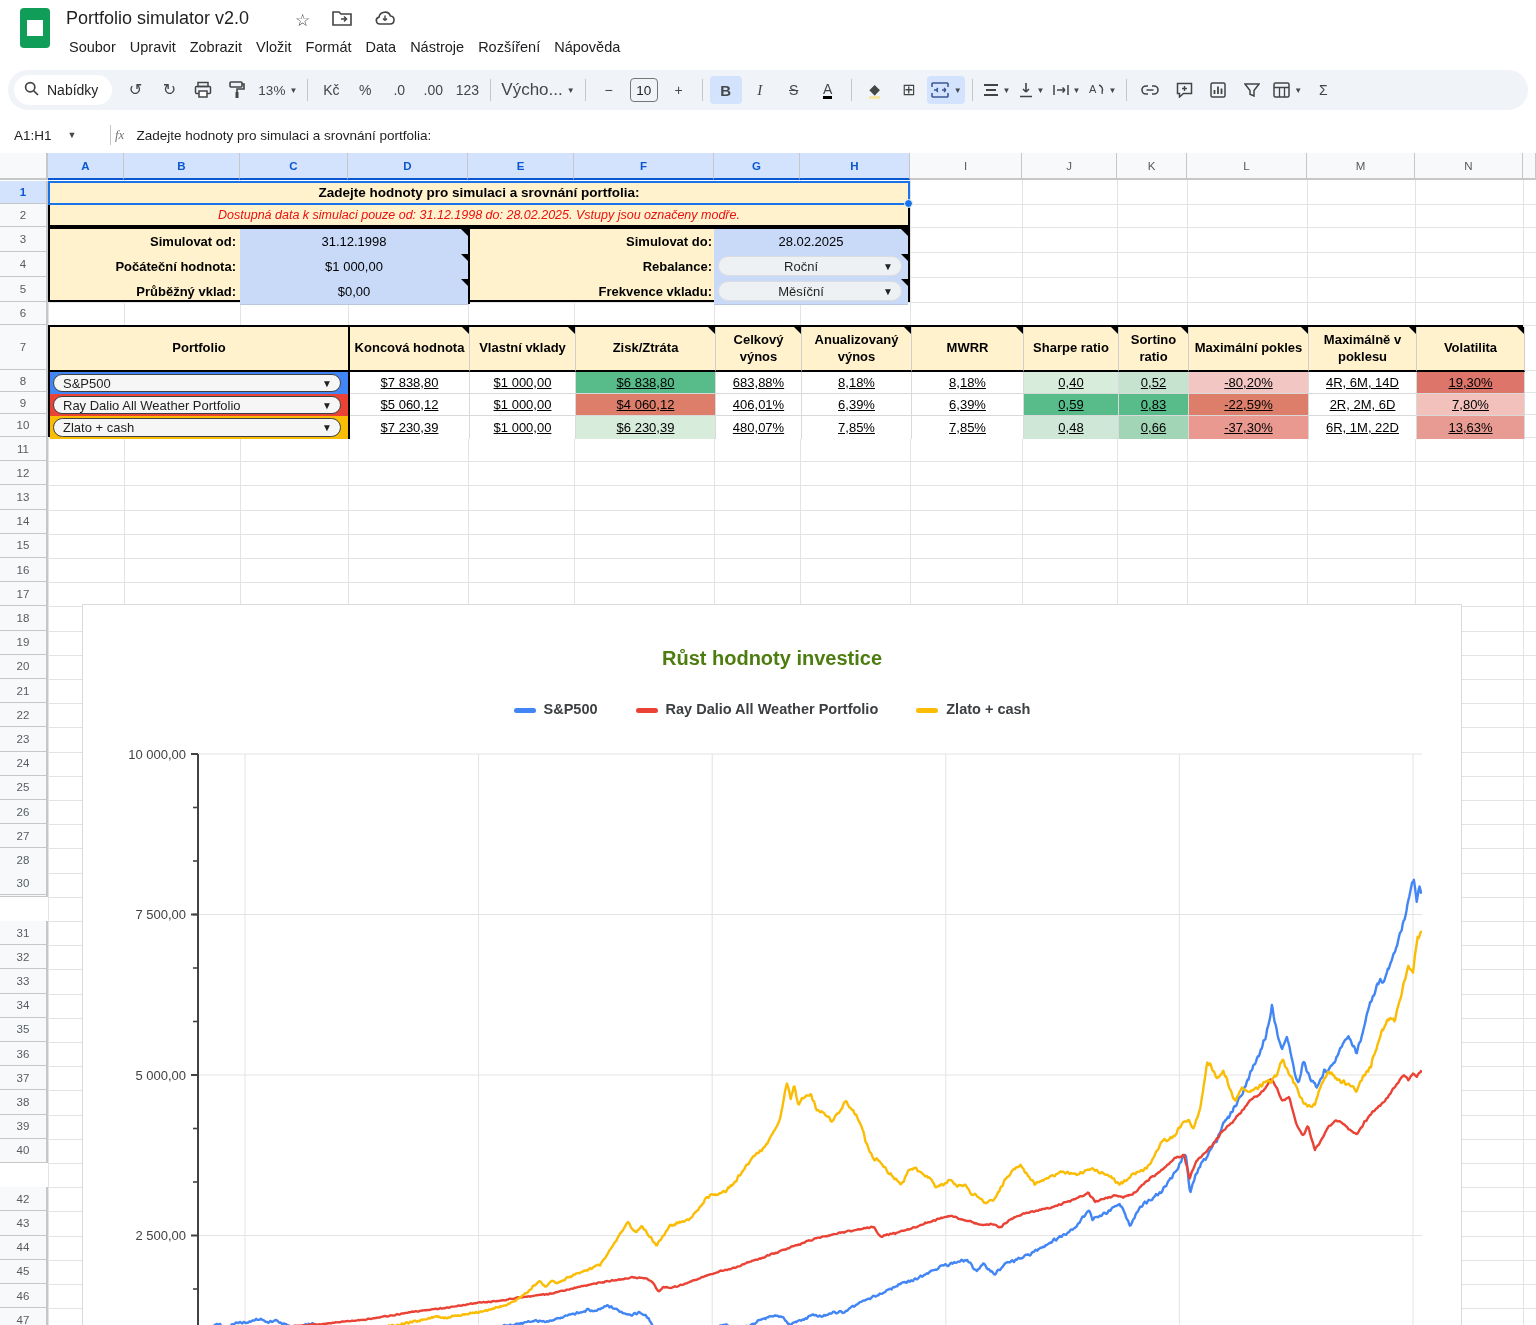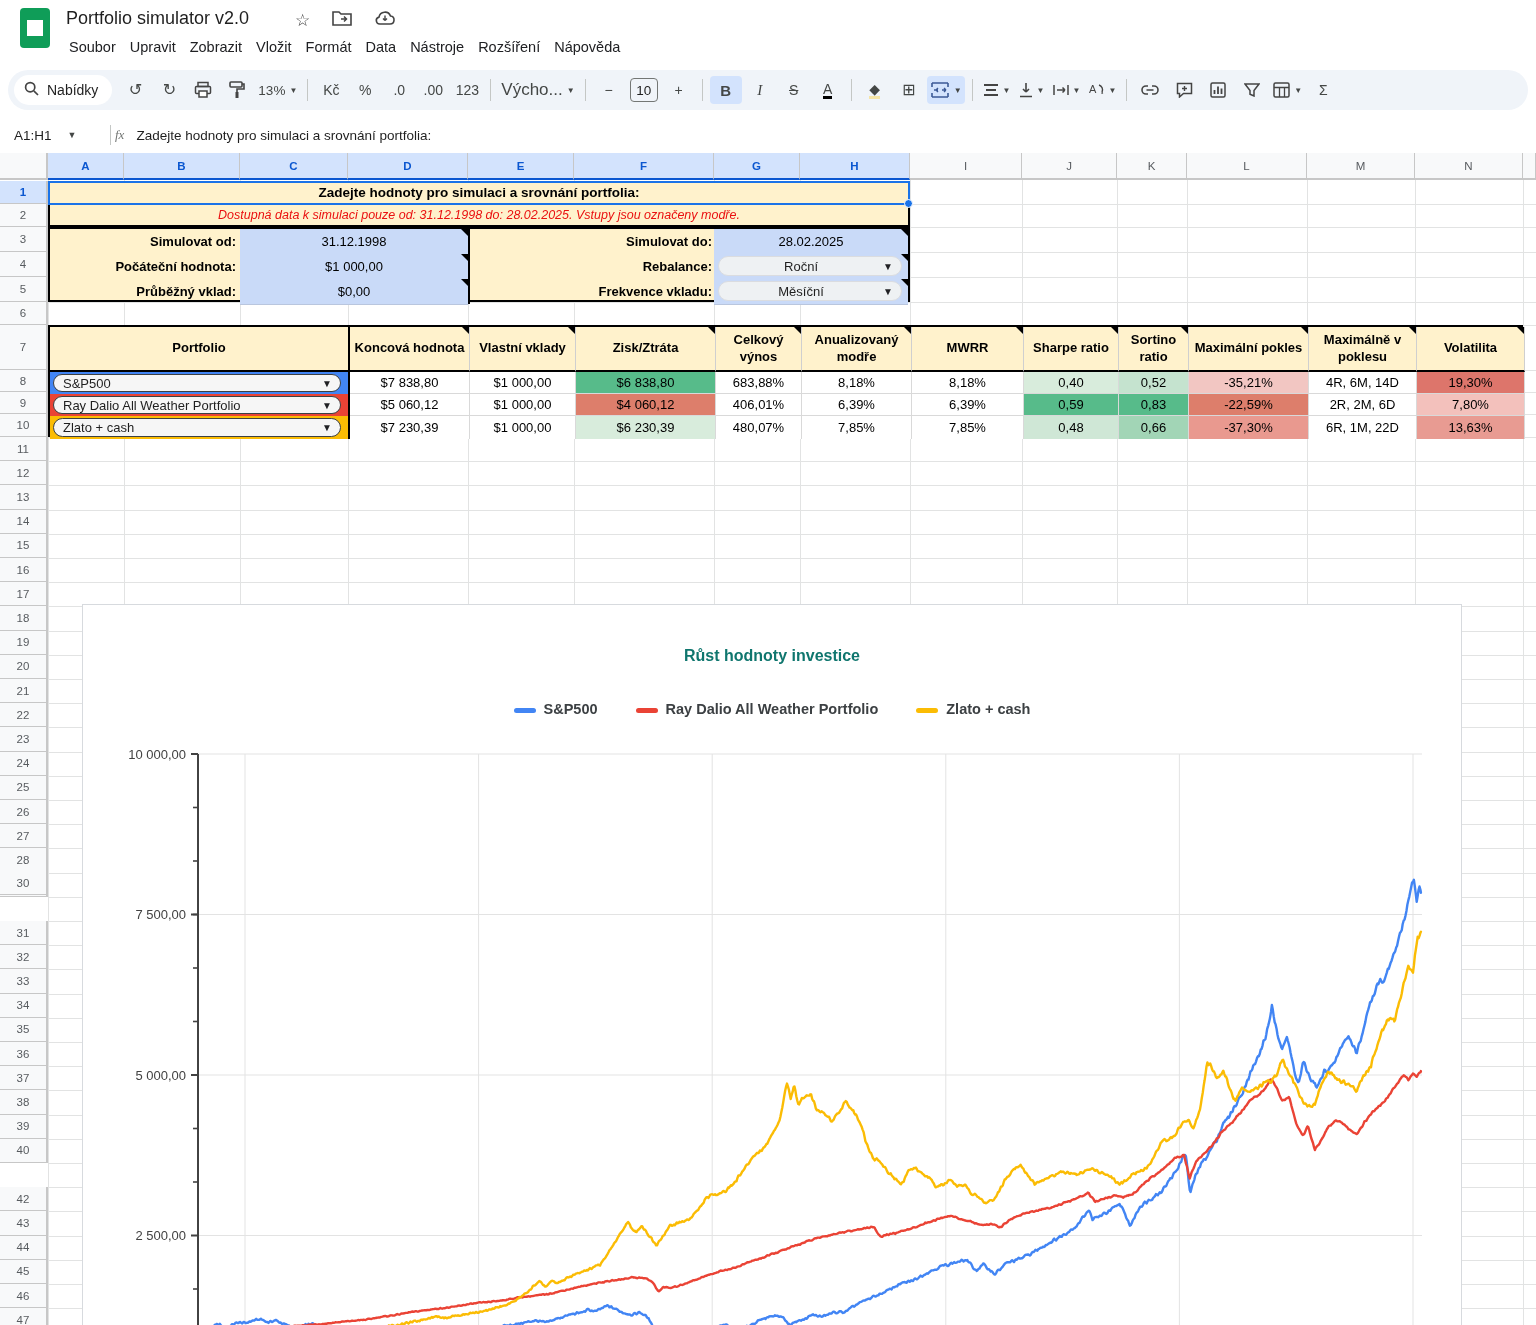--- a/index.html
+++ b/index.html
@@ -51,25 +51,25 @@
   .pill{position:absolute;border-radius:11px;background:#f6f6f6;border:1.5px solid #3c4043;display:flex;align-items:center;font-size:13px;color:#1f1f1f;box-sizing:border-box;}
   .pill .pv{flex:1;padding-left:9px;white-space:nowrap;overflow:hidden;}
   .pill .pc{font-size:10px;color:#202124;padding-right:8px;}
   .ddpill{position:absolute;border-radius:12px;background:#eef1f3;border:1px solid #dadce0;display:flex;align-items:center;font-size:13px;color:#1f1f1f;box-sizing:border-box;}
   .ddpill .pv{flex:1;text-align:center;}
   .ddpill .pc{font-size:10px;color:#202124;padding-right:8px;}
   .sel-rect{position:absolute;border:2px solid #1a73e8;box-sizing:border-box;pointer-events:none;}
   .sel-dot{position:absolute;width:9px;height:9px;border-radius:50%;background:#1a73e8;border:1.5px solid #fff;box-sizing:border-box;}
   
   .chartcard{position:absolute;left:82px;top:452px;width:1380px;height:858px;background:#fff;border:1px solid #d7dade;box-sizing:border-box;}
-  .chart-title{position:absolute;left:0;top:42px;width:100%;text-align:center;font-size:16px;font-weight:bold;color:#0f766e;}
+  .chart-title{position:absolute;left:0;top:42px;width:100%;text-align:center;font-size:20px;font-weight:bold;color:#4d7c0f;}
   .chart-legend{position:absolute;left:0;top:96px;width:100%;display:flex;justify-content:center;gap:38px;align-items:center;font-size:14.5px;font-weight:bold;color:#3c4043;}
   .leg-swatch{display:inline-block;width:22px;height:5px;border-radius:3px;margin-right:8px;vertical-align:middle;}
   .hdrcell{position:absolute;background:#fff2cc;display:flex;align-items:center;justify-content:center;text-align:center;font-weight:bold;font-size:13px;color:#000;box-sizing:border-box;line-height:1.25;}
-  .datacell{position:absolute;display:flex;align-items:center;justify-content:center;font-size:13px;color:#000;box-sizing:border-box;background:#fff;}
+  .datacell{position:absolute;display:flex;align-items:center;justify-content:center;font-size:13px;color:#000;box-sizing:border-box;background:#fff;text-decoration:underline;}
 </style>
 </head>
 <body>
 
 <div id="app">
 
   <div class="topbar">
     <div class="sheets-logo"></div>
     <div class="doc-title">Portfolio simulator v2.0</div>
     <div class="title-icons">
@@ -361,42 +361,42 @@
           </div>
         </div>
         <div class="sel-rect" style="left: 48px; top: 29px; width: 862px; height: 24px;"></div>
         <div class="sel-dot" style="left: 904px; top: 47px;"></div>
         <div class="cellblock" style="left: 48px; top: 173px; width: 1475px; height: 112px; background: rgb(255, 255, 255); border: 2px solid rgb(0, 0, 0);">
           <div class="hdrcell" style="left: 0px; top: 0px; width: 300px; height: 45px; border-right: 2px solid rgb(0, 0, 0); border-bottom: 2px solid rgb(0, 0, 0);">Portfolio</div>
           <div class="hdrcell note" style="left: 300px; top: 0px; width: 120px; height: 45px; border-right: 1px solid rgb(207, 207, 207); border-bottom: 2px solid rgb(0, 0, 0);">Koncová hodnota</div>
           <div class="hdrcell note" style="left: 420px; top: 0px; width: 106px; height: 45px; border-right: 1px solid rgb(207, 207, 207); border-bottom: 2px solid rgb(0, 0, 0);">Vlastní vklady</div>
           <div class="hdrcell note" style="left: 526px; top: 0px; width: 140px; height: 45px; border-right: 1px solid rgb(207, 207, 207); border-bottom: 2px solid rgb(0, 0, 0);">Zisk/Ztráta</div>
           <div class="hdrcell note" style="left: 666px; top: 0px; width: 86px; height: 45px; border-right: 1px solid rgb(207, 207, 207); border-bottom: 2px solid rgb(0, 0, 0);">Celkový výnos</div>
-          <div class="hdrcell note" style="left: 752px; top: 0px; width: 110px; height: 45px; border-right: 1px solid rgb(207, 207, 207); border-bottom: 2px solid rgb(0, 0, 0);">Anualizovaný modře</div>
+          <div class="hdrcell note" style="left: 752px; top: 0px; width: 110px; height: 45px; border-right: 1px solid rgb(207, 207, 207); border-bottom: 2px solid rgb(0, 0, 0);">Anualizovaný výnos</div>
           <div class="hdrcell note" style="left: 862px; top: 0px; width: 112px; height: 45px; border-right: 1px solid rgb(207, 207, 207); border-bottom: 2px solid rgb(0, 0, 0);">MWRR</div>
           <div class="hdrcell note" style="left: 974px; top: 0px; width: 95px; height: 45px; border-right: 1px solid rgb(207, 207, 207); border-bottom: 2px solid rgb(0, 0, 0);">Sharpe ratio</div>
           <div class="hdrcell note" style="left: 1069px; top: 0px; width: 70px; height: 45px; border-right: 1px solid rgb(207, 207, 207); border-bottom: 2px solid rgb(0, 0, 0);">Sortino ratio</div>
           <div class="hdrcell note" style="left: 1139px; top: 0px; width: 120px; height: 45px; border-right: 1px solid rgb(207, 207, 207); border-bottom: 2px solid rgb(0, 0, 0);">Maximální pokles</div>
           <div class="hdrcell note" style="left: 1259px; top: 0px; width: 108px; height: 45px; border-right: 1px solid rgb(207, 207, 207); border-bottom: 2px solid rgb(0, 0, 0);">Maximálně v poklesu</div>
           <div class="hdrcell note" style="left: 1367px; top: 0px; width: 108px; height: 45px; border-right: 1px solid rgb(207, 207, 207); border-bottom: 2px solid rgb(0, 0, 0);">Volatilita</div>
           <div style="position: absolute; left: 0px; top: 45px; width: 300px; height: 22px; background: rgb(66, 133, 244); border-right: 2px solid rgb(0, 0, 0); box-sizing: border-box;">
             <div class="pill" style="inset: 2px 7px 2px 3px;">
               <span class="pv">S&amp;P500</span>
               <span class="pc">▼</span>
             </div>
           </div>
           <div class="datacell" style="left: 300px; top: 45px; width: 120px; height: 22px; border-right: 1px solid rgb(217, 217, 217); border-bottom: 1px solid rgb(217, 217, 217);">$7 838,80</div>
           <div class="datacell" style="left: 420px; top: 45px; width: 106px; height: 22px; border-right: 1px solid rgb(217, 217, 217); border-bottom: 1px solid rgb(217, 217, 217);">$1 000,00</div>
           <div class="datacell" style="left: 526px; top: 45px; width: 140px; height: 22px; border-right: 1px solid rgb(217, 217, 217); border-bottom: 1px solid rgb(217, 217, 217); background: rgb(87, 187, 138);">$6 838,80</div>
           <div class="datacell" style="left: 666px; top: 45px; width: 86px; height: 22px; border-right: 1px solid rgb(217, 217, 217); border-bottom: 1px solid rgb(217, 217, 217);">683,88%</div>
           <div class="datacell" style="left: 752px; top: 45px; width: 110px; height: 22px; border-right: 1px solid rgb(217, 217, 217); border-bottom: 1px solid rgb(217, 217, 217);">8,18%</div>
           <div class="datacell" style="left: 862px; top: 45px; width: 112px; height: 22px; border-right: 1px solid rgb(217, 217, 217); border-bottom: 1px solid rgb(217, 217, 217);">8,18%</div>
           <div class="datacell" style="left: 974px; top: 45px; width: 95px; height: 22px; border-right: 1px solid rgb(217, 217, 217); border-bottom: 1px solid rgb(217, 217, 217); background: rgb(216, 236, 220);">0,40</div>
           <div class="datacell" style="left: 1069px; top: 45px; width: 70px; height: 22px; border-right: 1px solid rgb(217, 217, 217); border-bottom: 1px solid rgb(217, 217, 217); background: rgb(197, 227, 207);">0,52</div>
-          <div class="datacell" style="left: 1139px; top: 45px; width: 120px; height: 22px; border-right: 1px solid rgb(217, 217, 217); border-bottom: 1px solid rgb(217, 217, 217); background: rgb(242, 198, 194);">-35,21%</div>
+          <div class="datacell" style="left: 1139px; top: 45px; width: 120px; height: 22px; border-right: 1px solid rgb(217, 217, 217); border-bottom: 1px solid rgb(217, 217, 217); background: rgb(242, 198, 194);">-80,20%</div>
           <div class="datacell" style="left: 1259px; top: 45px; width: 108px; height: 22px; border-right: 1px solid rgb(217, 217, 217); border-bottom: 1px solid rgb(217, 217, 217);">4R, 6M, 14D</div>
           <div class="datacell" style="left: 1367px; top: 45px; width: 108px; height: 22px; border-right: 1px solid rgb(217, 217, 217); border-bottom: 1px solid rgb(217, 217, 217); background: rgb(221, 117, 107);">19,30%</div>
           <div style="position: absolute; left: 0px; top: 67px; width: 300px; height: 22px; background: rgb(234, 67, 53); border-right: 2px solid rgb(0, 0, 0); box-sizing: border-box;">
             <div class="pill" style="inset: 2px 7px 2px 3px;">
               <span class="pv">Ray Dalio All Weather Portfolio</span>
               <span class="pc">▼</span>
             </div>
           </div>
           <div class="datacell" style="left: 300px; top: 67px; width: 120px; height: 22px; border-right: 1px solid rgb(217, 217, 217); border-bottom: 1px solid rgb(217, 217, 217);">$5 060,12</div>
           <div class="datacell" style="left: 420px; top: 67px; width: 106px; height: 22px; border-right: 1px solid rgb(217, 217, 217); border-bottom: 1px solid rgb(217, 217, 217);">$1 000,00</div>

